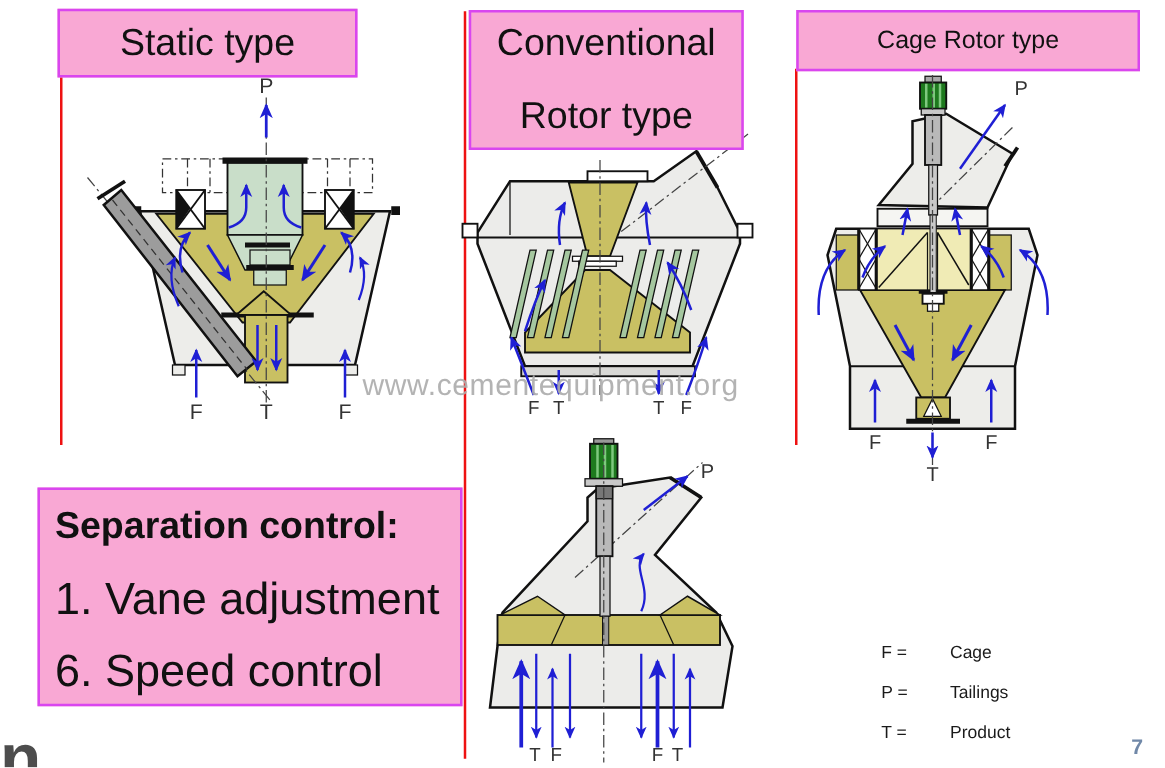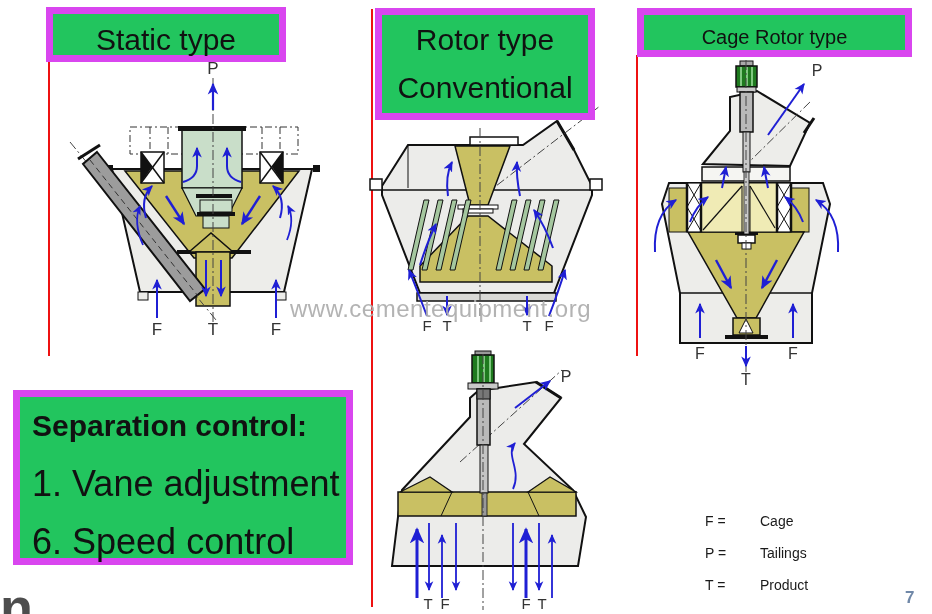--- a/index.html
+++ b/index.html
@@ -1,28 +1,28 @@
 <!DOCTYPE html>
 <html><head>
 <meta charset="utf-8">
 <style>
   html,body{margin:0;padding:0;background:#fff;}
   #slide{position:relative;width:932px;height:614px;background:#ffffff;overflow:hidden;
          font-family:"Liberation Sans", sans-serif;}
-  .redbox{position:absolute;border:7px solid #d946ef;background:#22c55e;box-sizing:border-box;z-index:4;}
+  .redbox{position:absolute;border:2px solid #d946ef;background:#f9a8d4;box-sizing:border-box;z-index:4;}
   .redline{position:absolute;width:2px;background:#EE1111;z-index:1;}
   .titletext{width:100%;text-align:center;color:#111;}
   #static-box{left:46px;top:7px;width:240px;height:55px;}
   #static-box .titletext{font-size:30px;line-height:51px;}
   #conv-box{left:375px;top:8px;width:220px;height:112px;display:flex;flex-direction:column;
             justify-content:space-between;padding:8px 0;}
   #conv-box .titletext{font-size:30px;line-height:34px;}
   #cage-box{left:637px;top:8px;width:275px;height:49px;}
   #cage-box .titletext{font-size:20px;line-height:45px;}
-  #sep-box{left:13px;top:390px;width:340px;height:175px;display:flex;flex-direction:column;
+  #sep-box{left:30px;top:390px;width:340px;height:175px;display:flex;flex-direction:column;
            gap:24px;padding:12px 0 0 12px;}
   #sep-box .sep-heading{font-size:30px;font-weight:bold;color:#111;line-height:34px;}
   #sep-box .sep-item{font-size:36px;color:#111;line-height:34px;}
   #watermark{position:absolute;left:290px;top:295px;z-index:6;font-size:24px;font-weight:normal;
              letter-spacing:.5px;color:rgba(172,172,172,.92);white-space:nowrap;}
   #legend{position:absolute;left:705px;top:514px;z-index:4;font-size:14px;color:#1a1a1a;}
   #legend .legend-row{display:flex;margin-bottom:18px;line-height:14px;}
   #legend .legend-symbol{width:55px;}
   #page-number{position:absolute;left:905px;top:588px;z-index:6;font-size:17px;font-weight:bold;
                color:#7088A8;}
@@ -37,22 +37,22 @@
 <div id="slide">
 
   <div class="redline" style="left:48px;top:60px;height:296px;"></div>
   <div class="redline" style="left:371px;top:9px;height:598px;"></div>
   <div class="redline" style="left:636px;top:55px;height:301px;"></div>
 
   <div class="redbox" id="static-box">
     <div class="titletext">Static type</div>
   </div>
   <div class="redbox" id="conv-box">
+    <div class="titletext">Conventional</div>
     <div class="titletext">Rotor type</div>
-    <div class="titletext">Conventional</div>
   </div>
   <div class="redbox" id="cage-box">
     <div class="titletext">Cage Rotor type</div>
   </div>
 
   <div class="redbox" id="sep-box">
     <div class="sep-heading">Separation control:</div>
     <div class="sep-item">1. Vane adjustment</div>
     <div class="sep-item">6. Speed control</div>
   </div>

